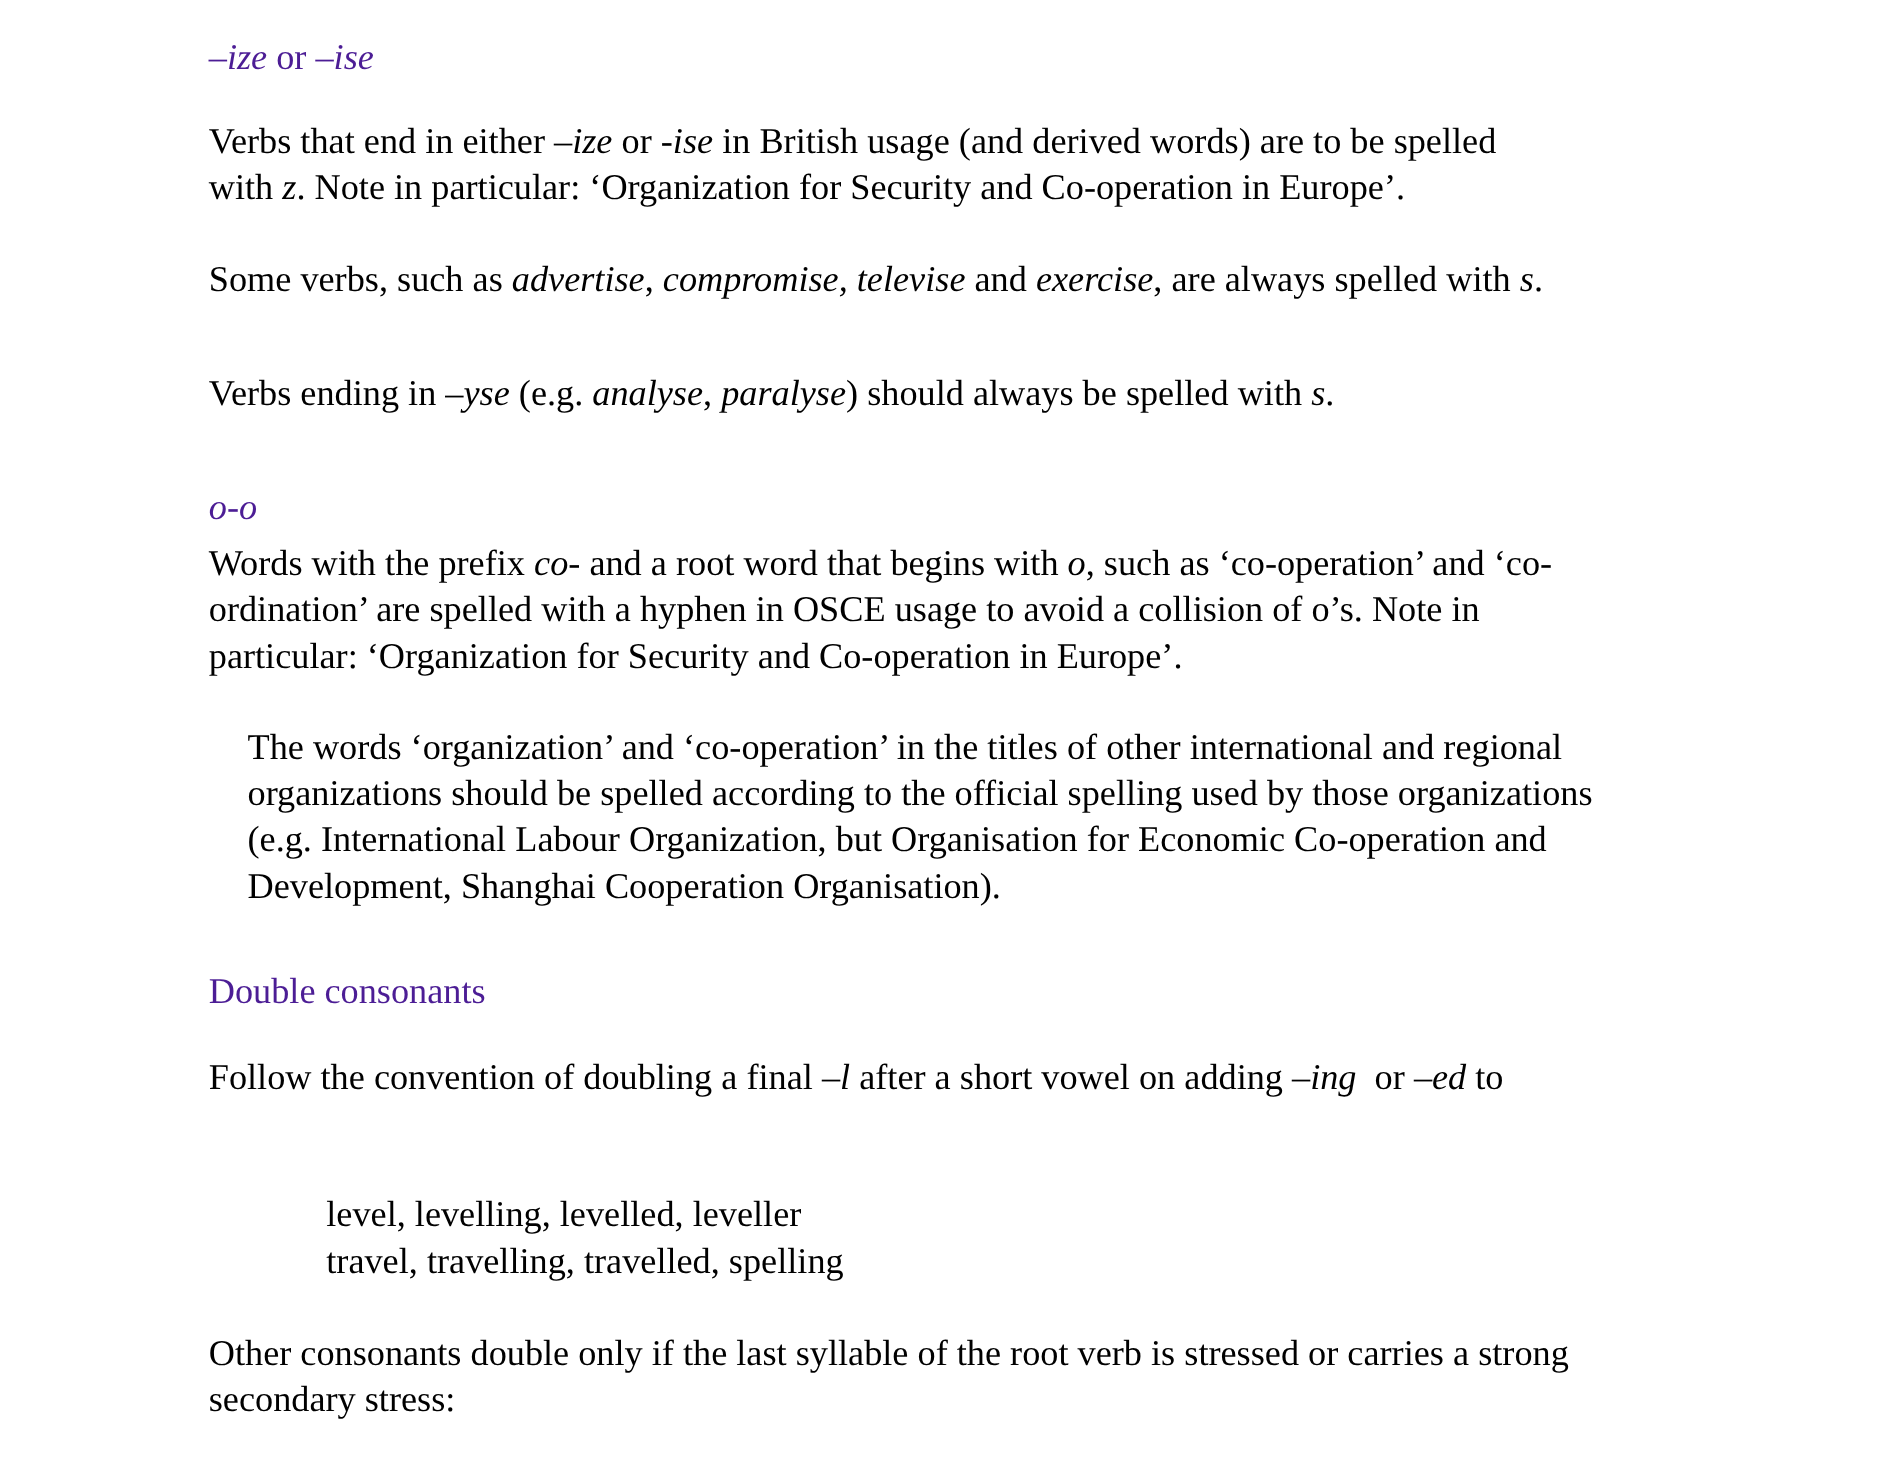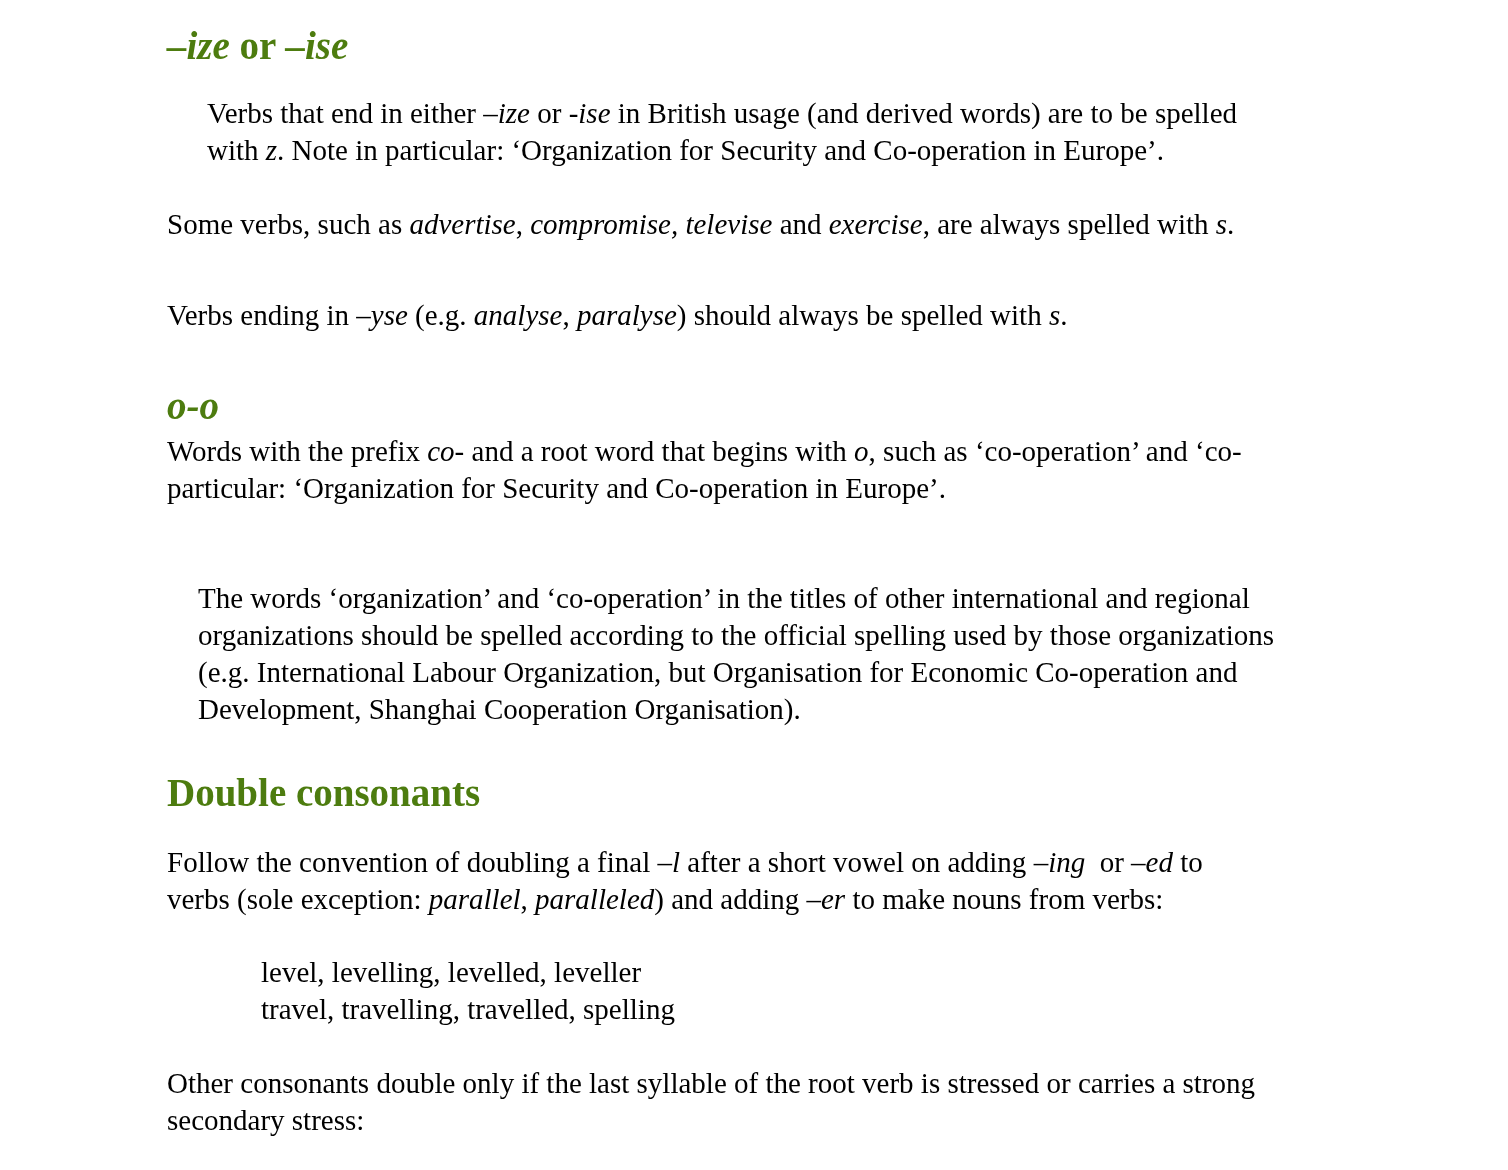--- a/index.html
+++ b/index.html
@@ -2,70 +2,70 @@
 <html><head>
 <meta charset="utf-8">
 <style>
   html, body { margin: 0; padding: 0; background: #ffffff; }
   body {
     width: 1508px; height: 1170px; overflow: hidden; position: relative;
     font-family: "Liberation Serif", "DejaVu Serif", serif;
     color: #000000;
   }
   .page { position: absolute; left: 167px; top: 0; width: 1230px; }
-  .h { position: absolute; left: 0; font-weight: bold; color: #4d7c0f; font-size: 39px; line-height: 36px; white-space: nowrap; }
+  .h { position: absolute; left: 0; font-weight: normal; color: #4c1d95; font-size: 29px; line-height: 36px; white-space: nowrap; }
   .h i { font-style: italic; }
   .p { position: absolute; left: 0; font-size: 29px; line-height: 37px; white-space: nowrap; }
   .line { display: block; height: 37px; }
   .indent { left: 94px; }
   i { font-style: italic; }
 </style>
 </head>
 <body>
 
 <div class="page">
 
   <div class="h" style="top:28px;">
     <i>–ize</i><span> or </span><i>–ise</i>
   </div>
 
-  <div class="p" style="top:95px;margin-left:40px;">
+  <div class="p" style="top:95px;">
     <span class="line"><span>Verbs that end in either </span><i>–ize</i><span> or </span><i>-ise</i><span> in British usage (and derived words) are to be spelled</span></span>
     <span class="line"><span>with </span><i>z</i><span>. Note in particular: ‘Organization for Security and Co-operation in Europe’.</span></span>
   </div>
 
   <div class="p" style="top:206px;">
     <span class="line"><span>Some verbs, such as </span><i>advertise</i><span>, </span><i>compromise, televise</i><span> and </span><i>exercise</i><span>, are always spelled with </span><i>s</i><span>.</span></span>
   </div>
 
   <div class="p" style="top:297px;">
     <span class="line"><span>Verbs ending in </span><i>–yse</i><span> (e.g. </span><i>analyse</i><span>, </span><i>paralyse</i><span>) should always be spelled with </span><i>s</i><span>.</span></span>
   </div>
 
   <div class="h" style="top:388px;">
     <i>o-o</i>
   </div>
 
   <div class="p" style="top:433px;">
     <span class="line"><span>Words with the prefix </span><i>co</i><span>- and a root word that begins with </span><i>o</i><span>, such as ‘co-operation’ and ‘co-</span></span>
+    <span class="line">ordination’ are spelled with a hyphen in OSCE usage to avoid a collision of o’s. Note in</span>
     <span class="line">particular: ‘Organization for Security and Co-operation in Europe’.</span>
   </div>
 
   <div class="p" style="top:580px;margin-left:31px;">
     <span class="line">The words ‘organization’ and ‘co-operation’ in the titles of other international and regional</span>
     <span class="line">organizations should be spelled according to the official spelling used by those organizations</span>
     <span class="line">(e.g. International Labour Organization, but Organisation for Economic Co-operation and</span>
     <span class="line">Development, Shanghai Cooperation Organisation).</span>
   </div>
 
   <div class="h" style="top:775px;">Double consonants</div>
 
   <div class="p" style="top:844px;">
     <span class="line"><span>Follow the convention of doubling a final </span><i>–l</i><span> after a short vowel on adding </span><i>–ing</i><span style="white-space:pre;">  or </span><i>–ed</i><span> to</span></span>
-    <span class="line"><span>verbs (sole exception: </span><i>parallel</i><span>, </span><i>paralleled</i><span>) and adding </span><i>–er</i><span> to make nouns from verbs:</span></span>
   </div>
 
   <div class="p indent" style="top:954px;">
     <span class="line">level, levelling, levelled, leveller</span>
     <span class="line">travel, travelling, travelled, spelling</span>
   </div>
 
   <div class="p" style="top:1065px;">
     <span class="line">Other consonants double only if the last syllable of the root verb is stressed or carries a strong</span>
     <span class="line">secondary stress:</span>

